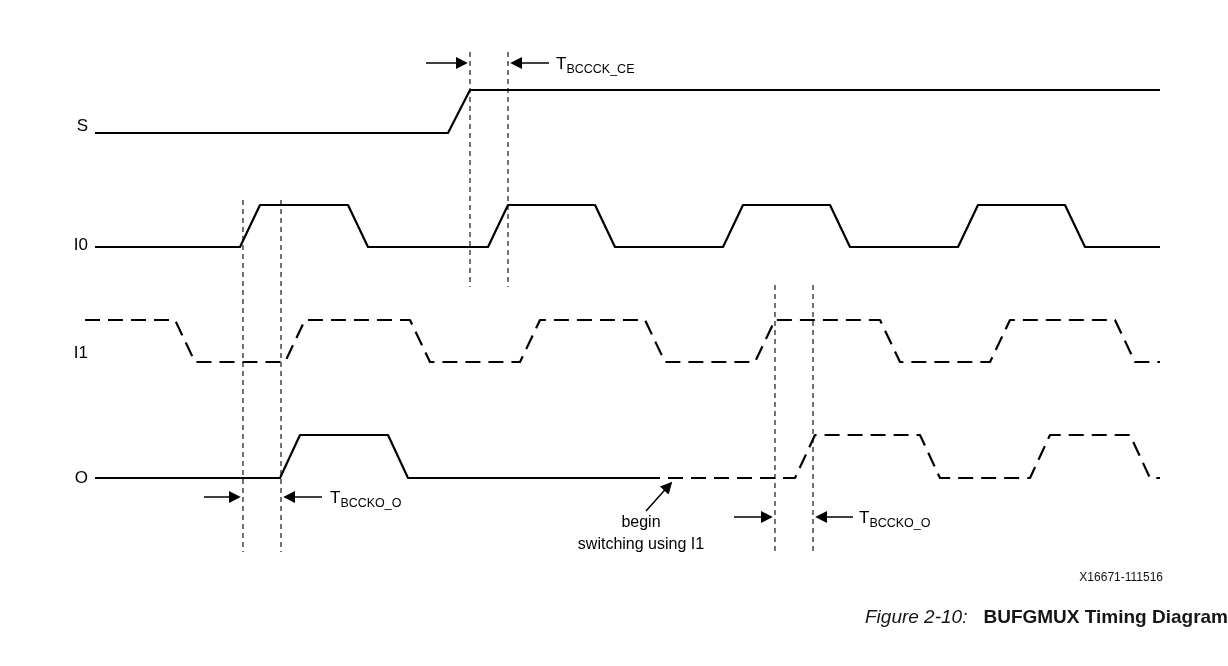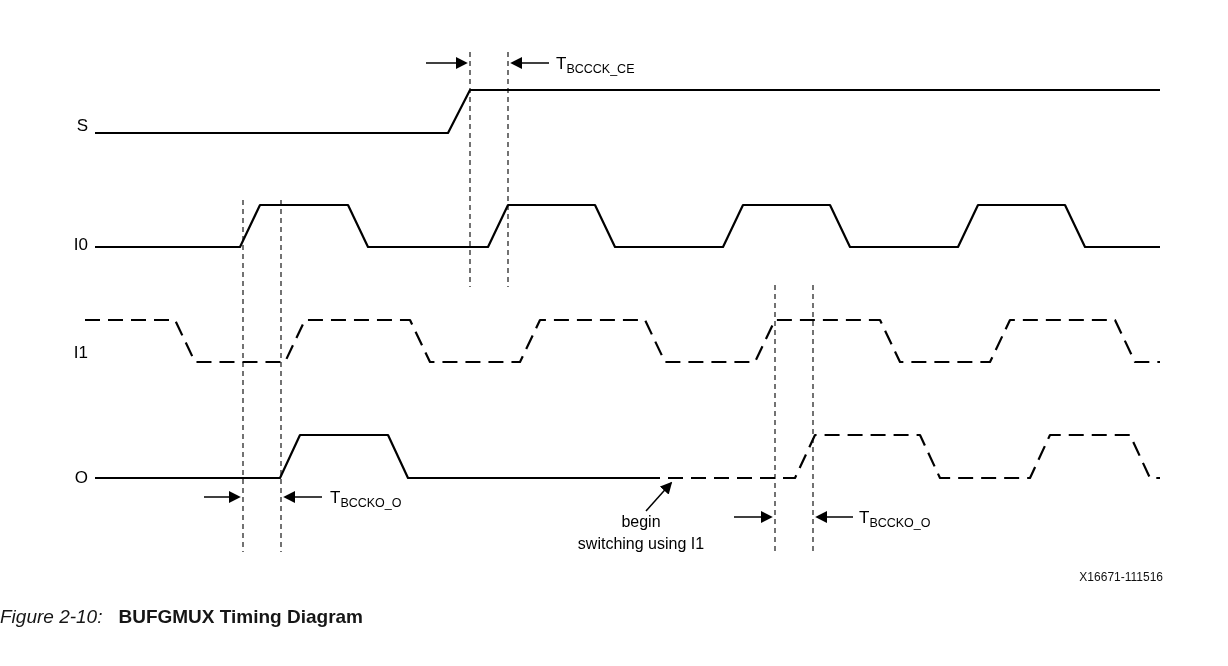--- a/index.html
+++ b/index.html
@@ -23,21 +23,21 @@
   .sig-label { font-size: 17px; }
   .t-base { font-size: 17px; }
   .t-sub { font-size: 12.5px; }
   .note-text { font-size: 16px; }
   .watermark { font-size: 12px; fill: #111111; }
   .caption {
     position: absolute;
     top: 606px;
     left: 0;
     width: 1228px;
-    text-align: left;
+    text-align: right;
     font-size: 19px;
     color: #161616;
     white-space: nowrap;
   }
   .caption .fig-label { font-style: italic; margin-right: 16px; }
   .caption .fig-title { font-weight: bold; }
 </style>
 </head>
 <body>
 

